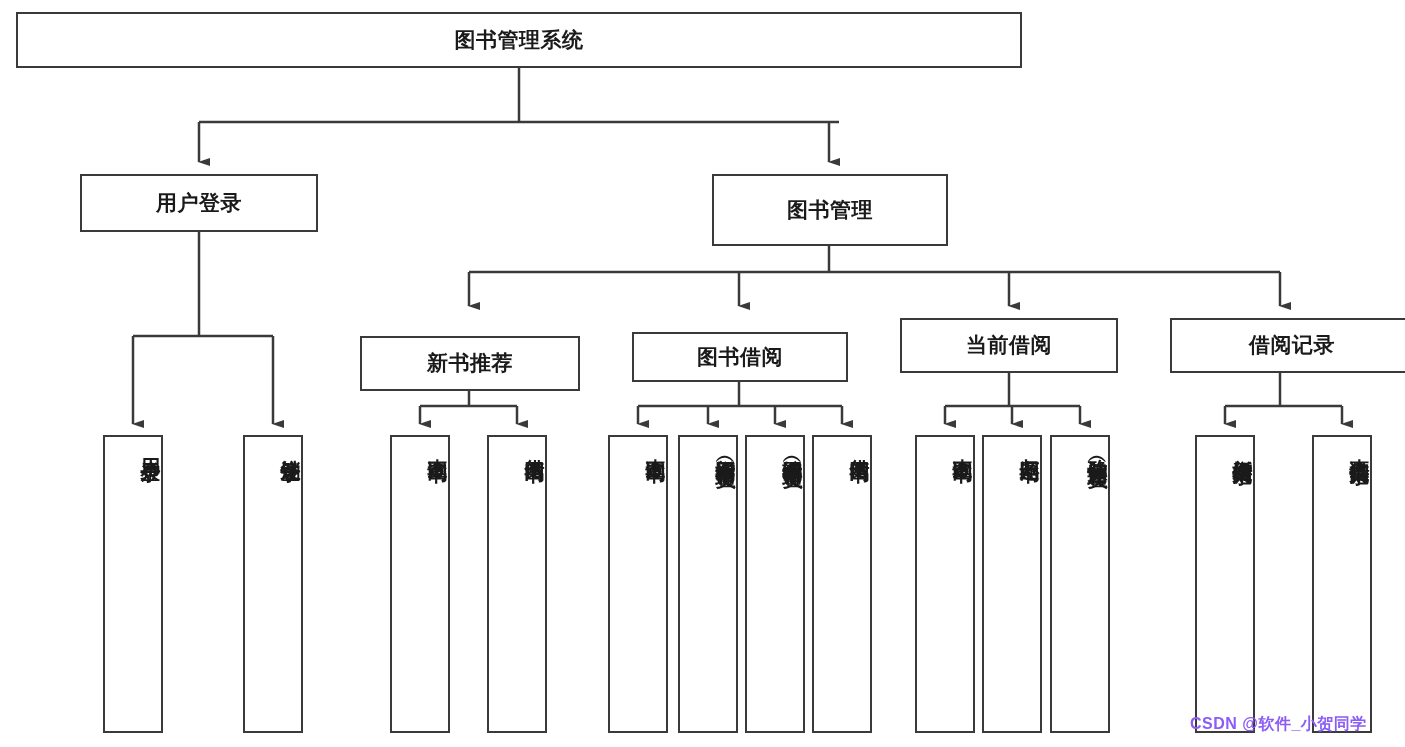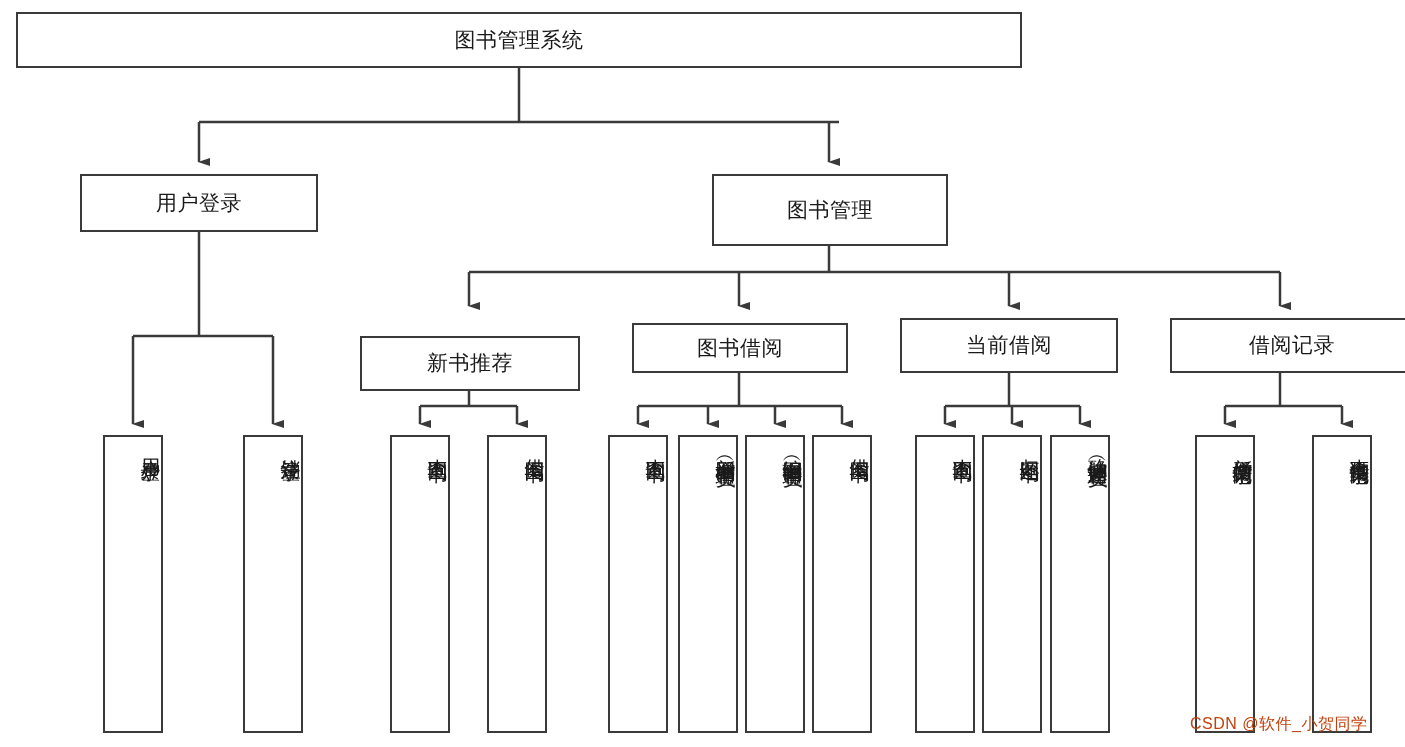--- a/index.html
+++ b/index.html
@@ -9,20 +9,21 @@
   }
   body {
     font-family: "Liberation Sans", "DejaVu Sans", sans-serif;
   }
   #diagram-root {
     position: relative;
     width: 1405px;
     height: 747px;
     background: #ffffff;
     overflow: hidden;
+    font-weight: bold;
   }
   #diagram-svg {
     position: absolute;
     top: 0;
     left: 0;
     width: 1405px;
     height: 747px;
   }
   .node-box {
     position: absolute;
@@ -58,21 +59,21 @@
     letter-spacing: 1.5px;
     line-height: 1;
     width: 100%;
     text-align: center;
   }
   .watermark {
     position: absolute;
     left: 1190px;
     top: 714px;
     font-size: 16px;
-    color: #c2410c;
+    color: #8b5cf6;
     white-space: nowrap;
     letter-spacing: 0.5px;
     pointer-events: none;
   }
 </style>
 </head>
 <body>
 
 <div id="diagram-root">
 
@@ -133,21 +134,21 @@
   <div class="node-box node-horizontal" style="left:80px; top:174px; width:238px; height:58px;">
     <span class="node-label">用户登录</span>
   </div>
   <div class="node-box node-horizontal" style="left:712px; top:174px; width:236px; height:72px;">
     <span class="node-label">图书管理</span>
   </div>
 
   <div class="node-box node-horizontal" style="left:360px; top:336px; width:220px; height:55px;">
     <span class="node-label">新书推荐</span>
   </div>
-  <div class="node-box node-horizontal" style="left:632px; top:323px; width:216px; height:50px;">
+  <div class="node-box node-horizontal" style="left:632px; top:332px; width:216px; height:50px;">
     <span class="node-label">图书借阅</span>
   </div>
   <div class="node-box node-horizontal" style="left:900px; top:318px; width:218px; height:55px;">
     <span class="node-label">当前借阅</span>
   </div>
   <div class="node-box node-horizontal" style="left:1170px; top:318px; width:244px; height:55px;align-items:center;">
     <span class="node-label">借阅记录</span>
   </div>
 
   <div class="node-box node-vertical" style="left:103px; top:435px; width:60px; height:298px;">

